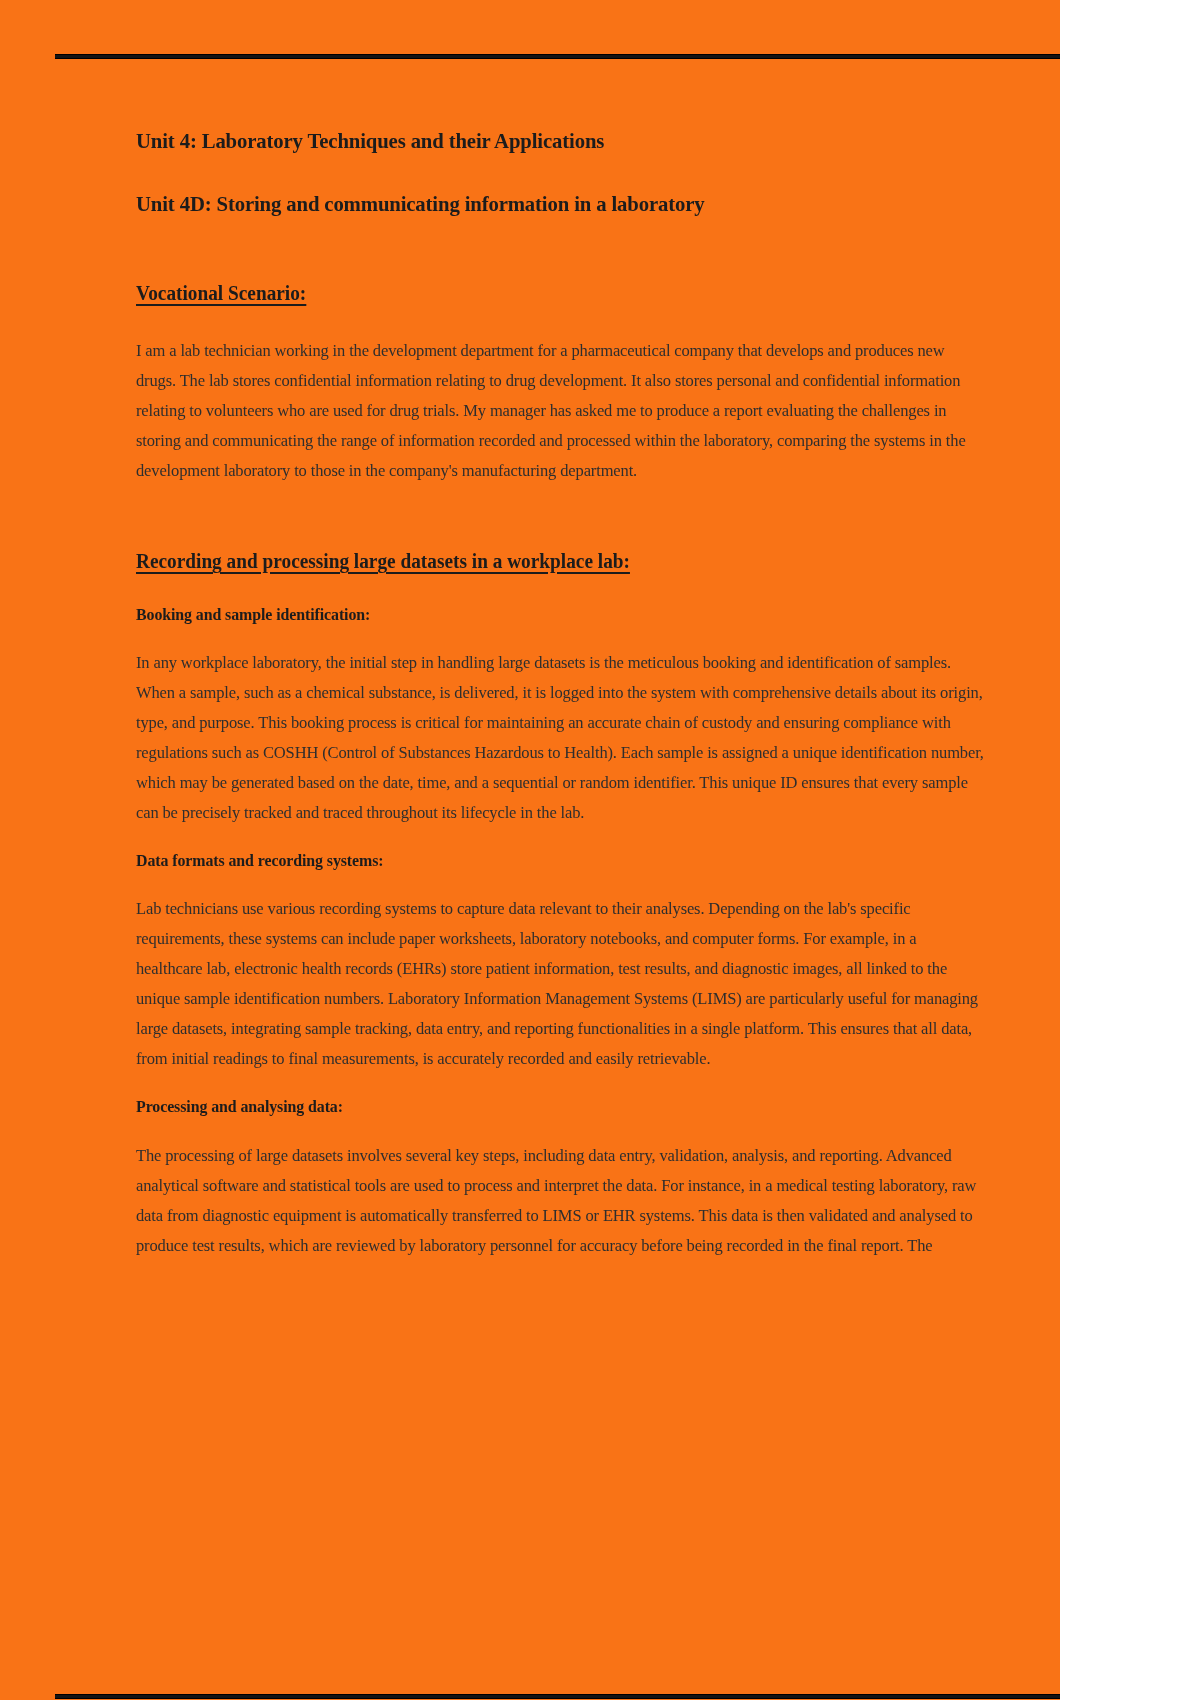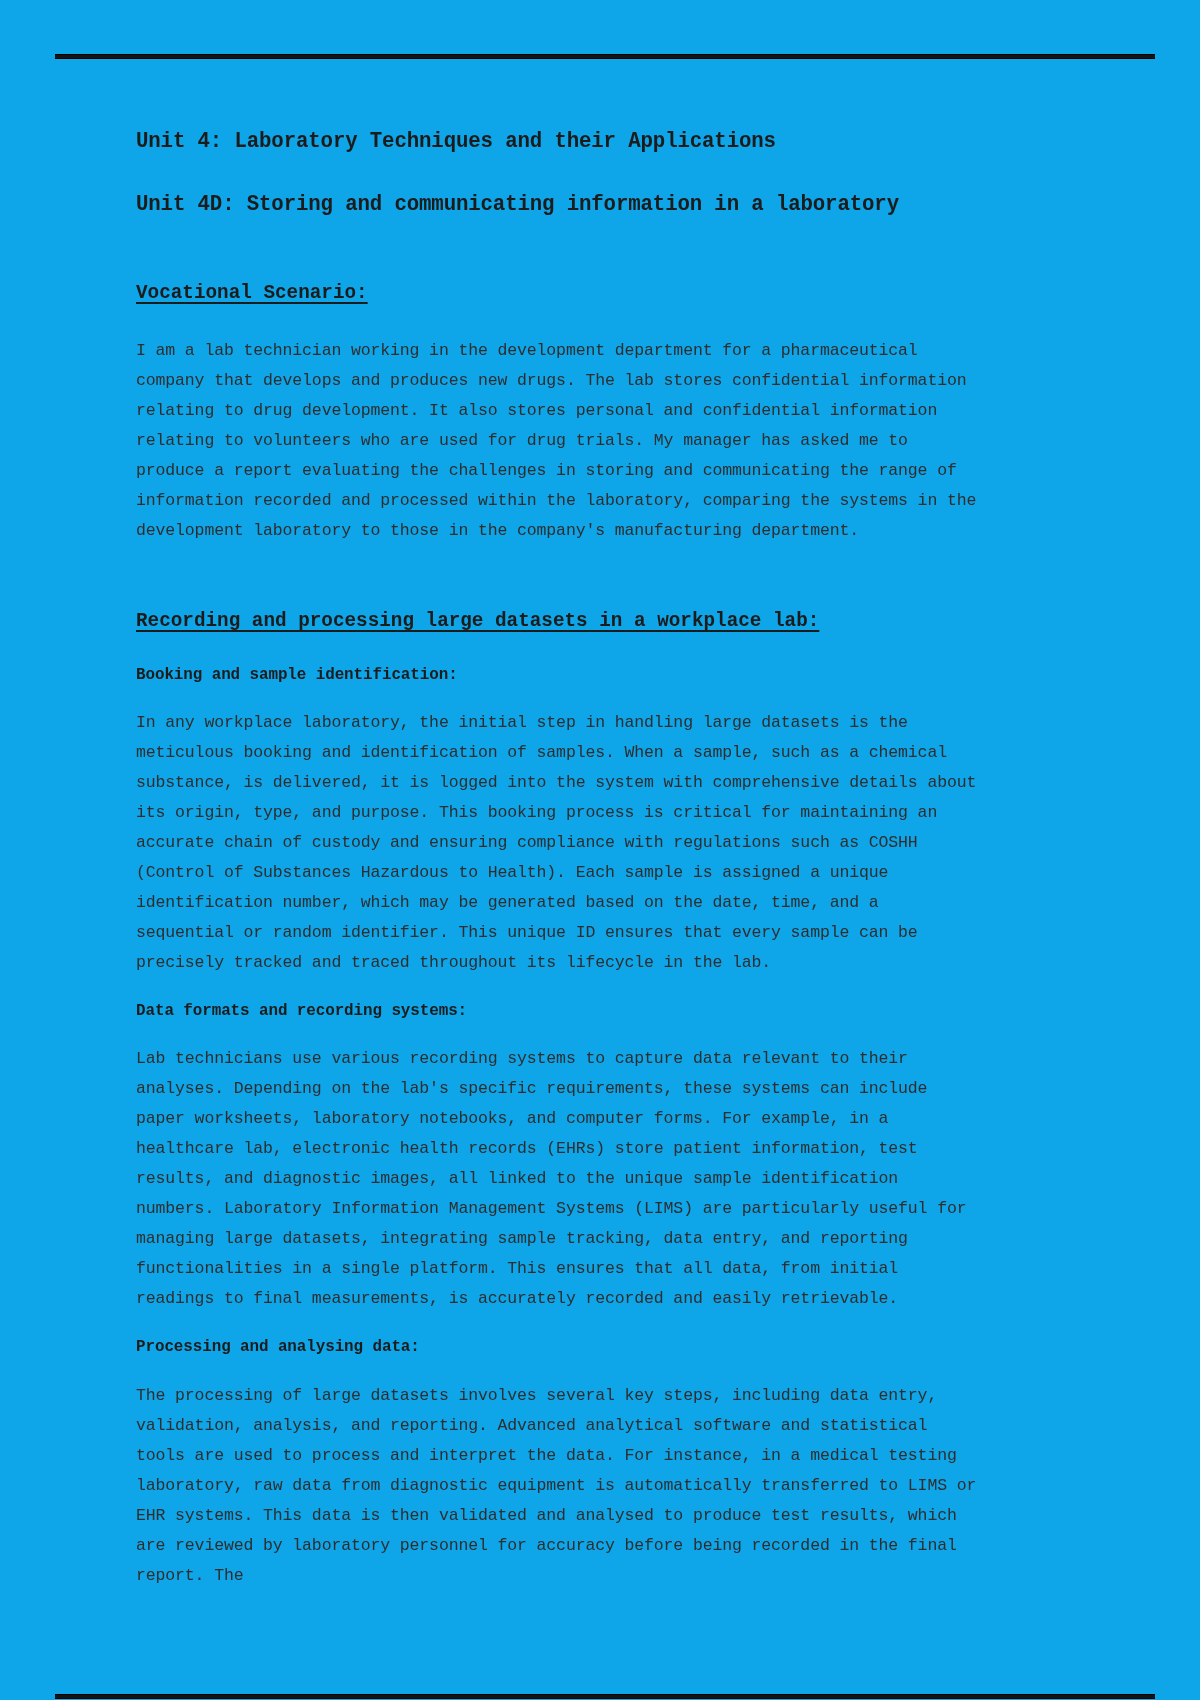--- a/index.html
+++ b/index.html
@@ -2,25 +2,25 @@
 <html><head>
 <meta charset="utf-8">
 <style>
   html, body {
     margin: 0;
     padding: 0;
     background: #ffffff;
   }
   .page {
     position: relative;
-    width: 1200px;
+    width: 1060px;
     height: 1700px;
-    background: #0ea5e9;
+    background: #f97316;
     overflow: hidden;
-    font-family: Liberation Mono, monospace;
+    font-family: Liberation Serif, serif;
     color: #2a2a2a;
   }
 
   
   .page-rule {
     position: absolute;
     left: 55px;
     width: 1100px;
     height: 3px;
     background: #141414;

